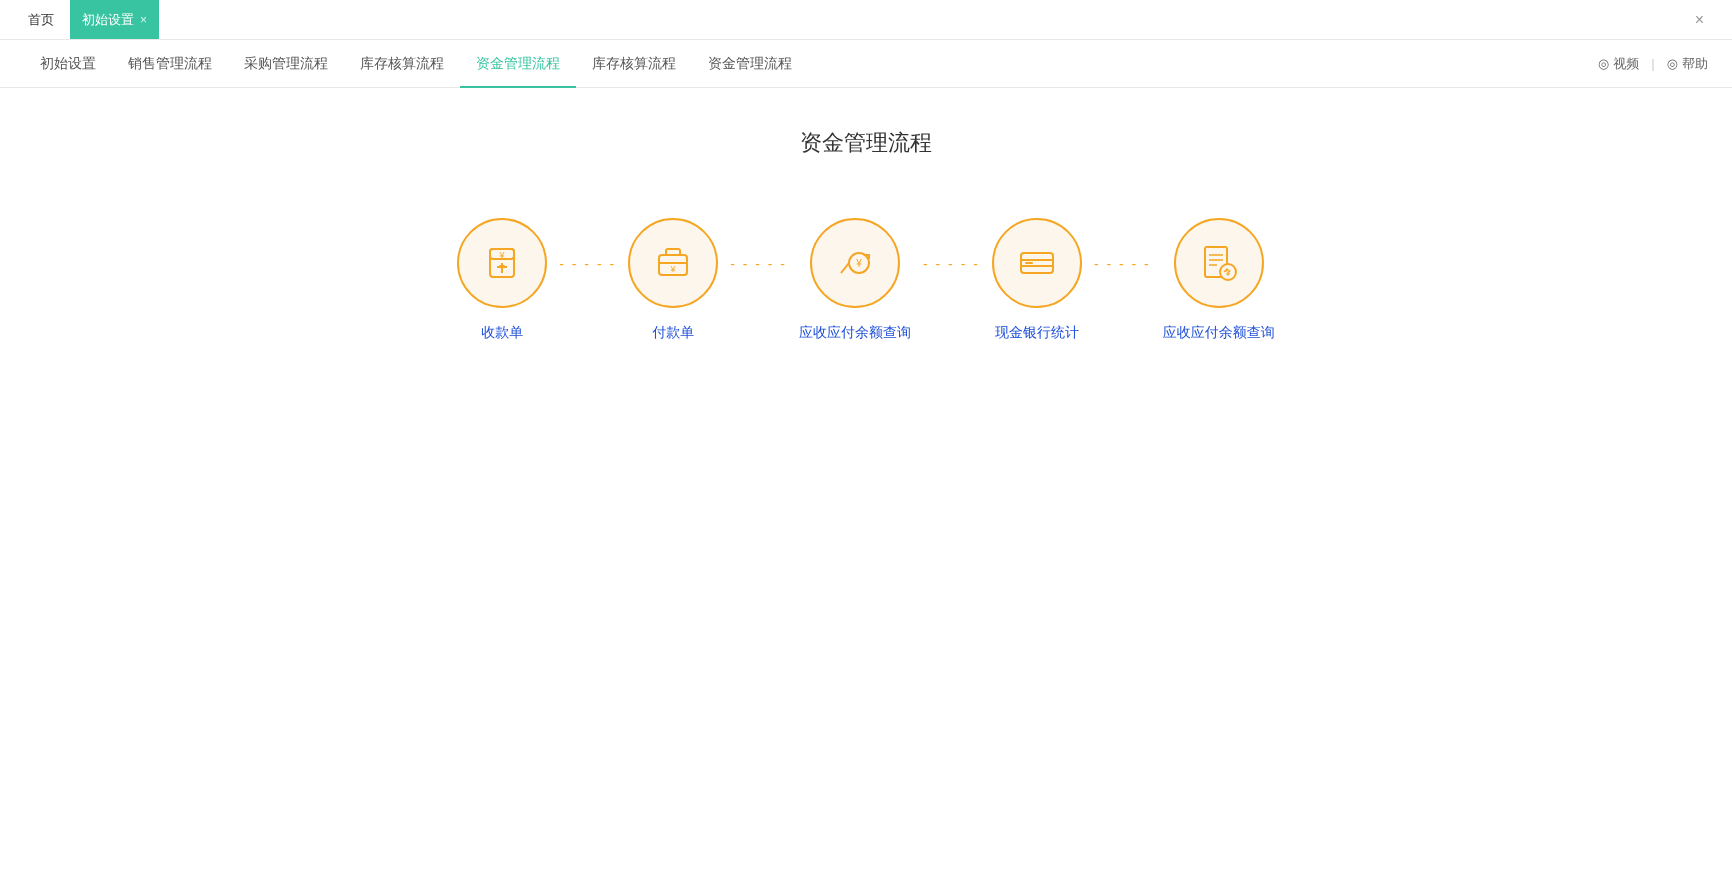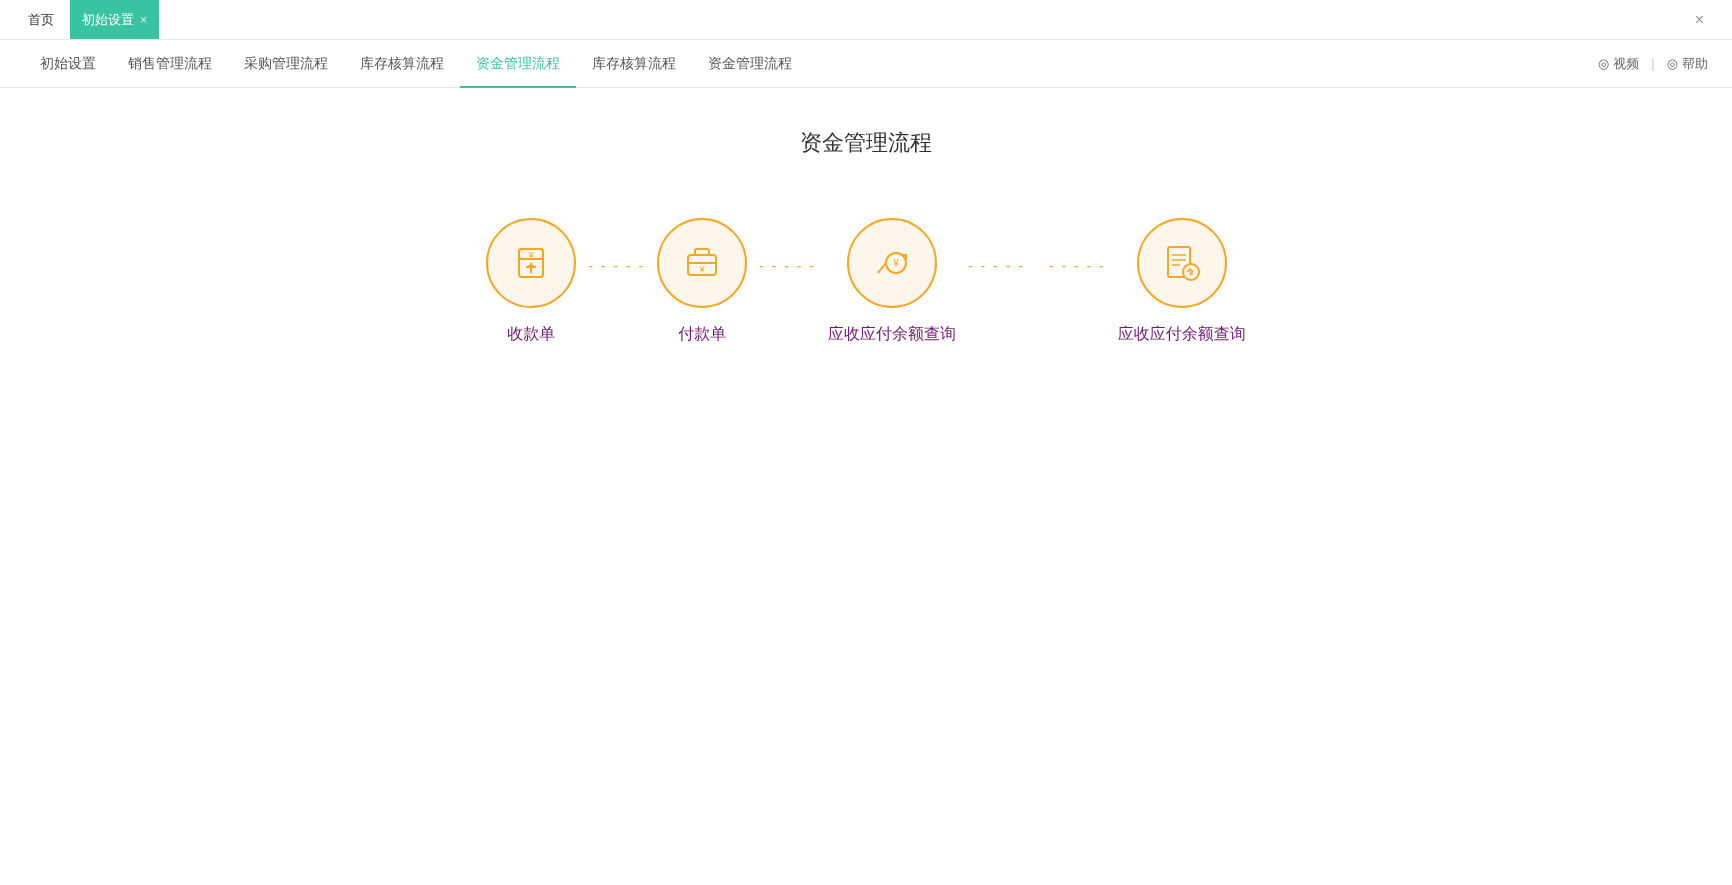--- a/index.html
+++ b/index.html
@@ -140,22 +140,22 @@
       border: 2px solid #f5a623;
       display: flex;
       align-items: center;
       justify-content: center;
     }
     .flow-icon-circle svg {
       width: 44px;
       height: 44px;
     }
     .flow-label {
-      font-size: 16px;
-      color: #701a75;
+      font-size: 14px;
+      color: #1d4ed8;
       text-align: right;
     }
     .flow-connector {
       display: flex;
       align-items: center;
       padding-bottom: 32px;
       padding: 0 12px;
       padding-bottom: 32px;
       flex-shrink: 0;
     }
@@ -254,20 +254,32 @@
             <polyline points="32,14 36,14 36,18" stroke="#f5a623" stroke-width="2" fill="none"></polyline>
           </svg>
         </div>
         <div class="flow-label">应收应付余额查询</div>
       </div>
 
       <div class="flow-connector">
         <span>- - - - -</span>
       </div>
 
+      <div class="flow-item">
+        <div class="flow-icon-circle">
+          <svg viewBox="0 0 44 44" fill="none" xmlns="http://www.w3.org/2000/svg">
+
+            <rect x="6" y="12" width="32" height="20" rx="3" stroke="#f5a623" stroke-width="2" fill="none"></rect>
+            <line x1="6" y1="19" x2="38" y2="19" stroke="#f5a623" stroke-width="2"></line>
+            <line x1="6" y1="25" x2="38" y2="25" stroke="#f5a623" stroke-width="2"></line>
+            <rect x="10" y="21" width="8" height="2" rx="1" fill="#f5a623"></rect>
+          </svg>
+        </div>
+        <div class="flow-label">现金银行统计</div>
+      </div>
 
       <div class="flow-connector">
         <span>- - - - -</span>
       </div>
 
       <div class="flow-item">
         <div class="flow-icon-circle">
           <svg viewBox="0 0 44 44" fill="none" xmlns="http://www.w3.org/2000/svg">
 
             <rect x="8" y="6" width="22" height="30" rx="2" stroke="#f5a623" stroke-width="2" fill="none"></rect>

